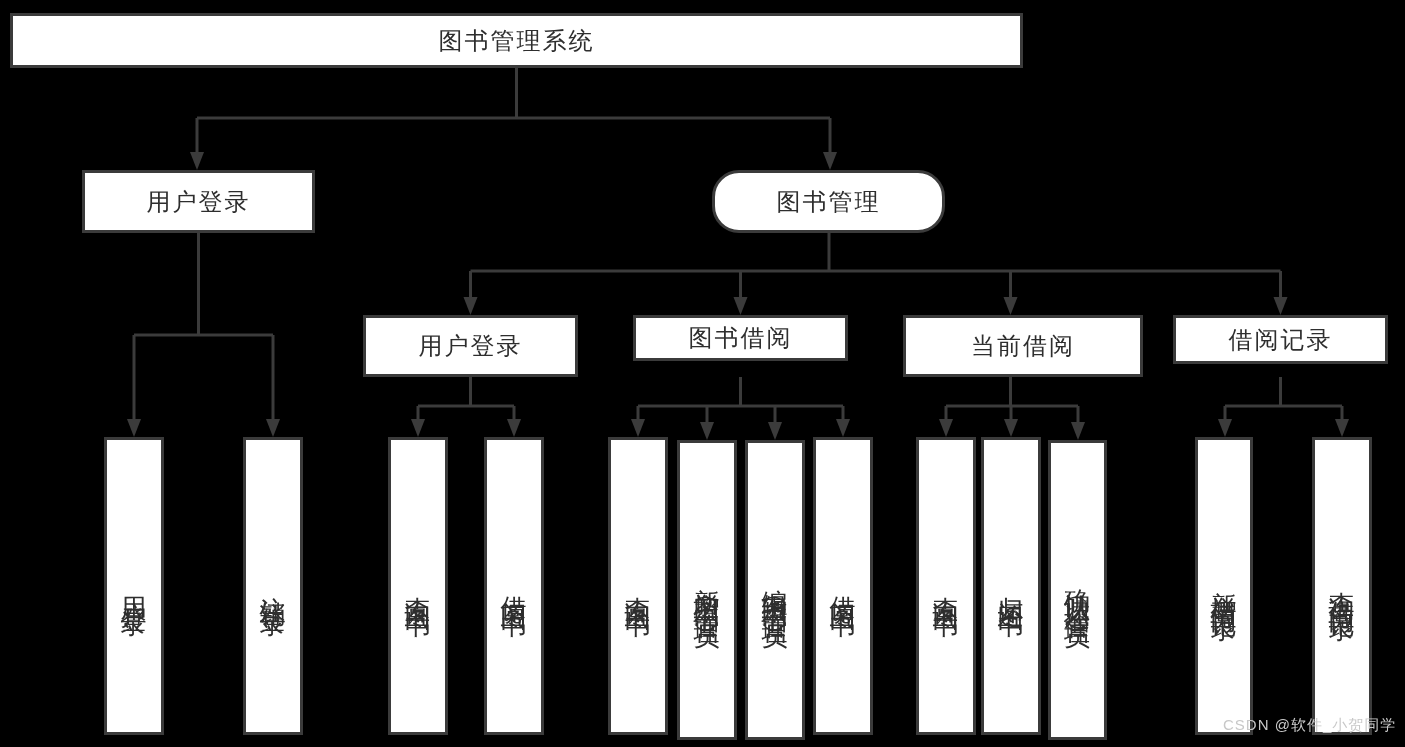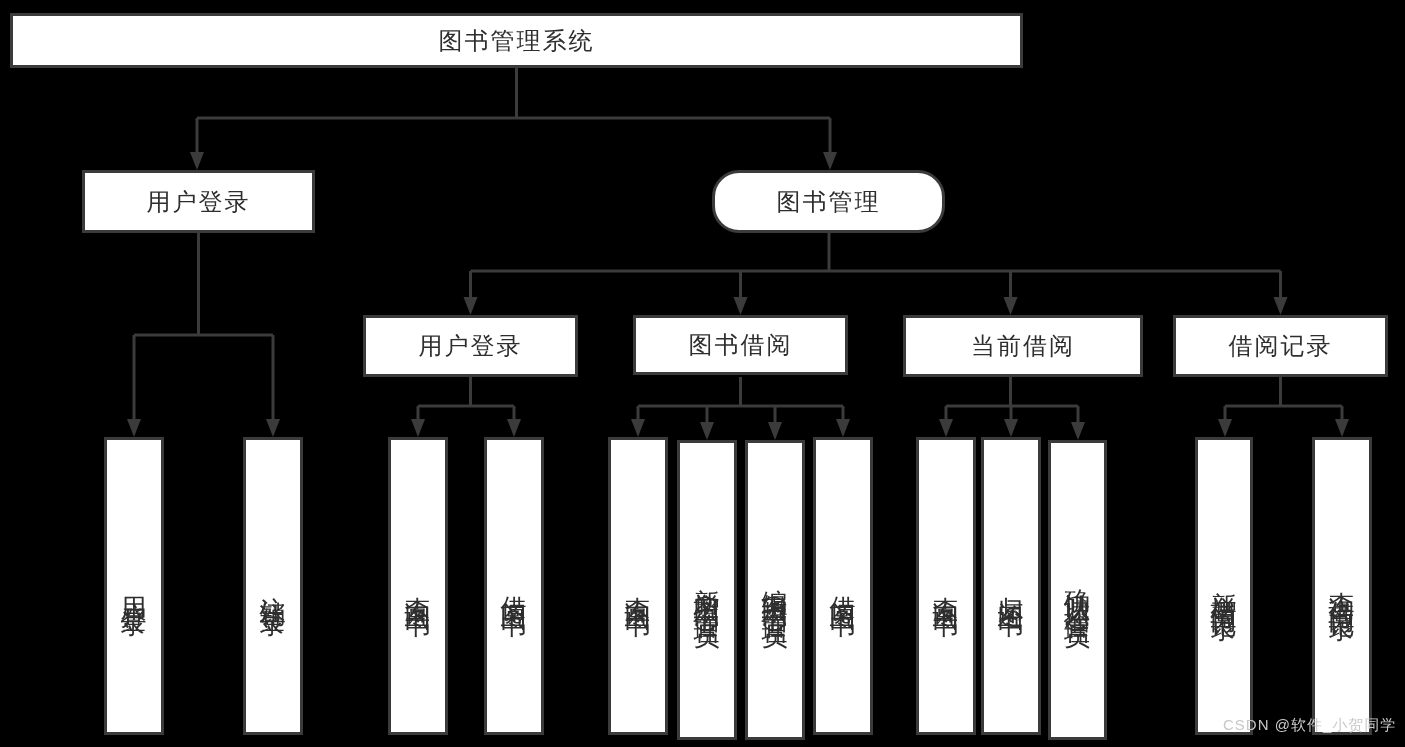--- a/index.html
+++ b/index.html
@@ -107,27 +107,27 @@
   <div class="node hnode" style="left:82px; top:170px; width:233px; height:63px;">
     <span>用户登录</span>
   </div>
   <div class="node hnode" style="left:712px; top:170px; width:233px; height:63px;border-radius:27px;">
     <span>图书管理</span>
   </div>
 
   <div class="node hnode" style="left:363px; top:315px; width:215px; height:62px;">
     <span>用户登录</span>
   </div>
-  <div class="node hnode" style="left:633px; top:315px; width:215px; height:60px;">
+  <div class="node hnode" style="left:633px; top:315px; width:215px; height:46px;">
     <span>图书借阅</span>
   </div>
   <div class="node hnode" style="left:903px; top:315px; width:240px; height:62px;">
     <span>当前借阅</span>
   </div>
-  <div class="node hnode" style="left:1173px; top:315px; width:215px; height:62px;">
+  <div class="node hnode" style="left:1173px; top:315px; width:215px; height:49px;">
     <span>借阅记录</span>
   </div>
 
   <div class="node vnode" style="left:104px; top:437px; width:60px; height:298px;">
     <span>用户登录</span>
   </div>
   <div class="node vnode" style="left:243px; top:437px; width:60px; height:298px;">
     <span>注销登录</span>
   </div>
 

